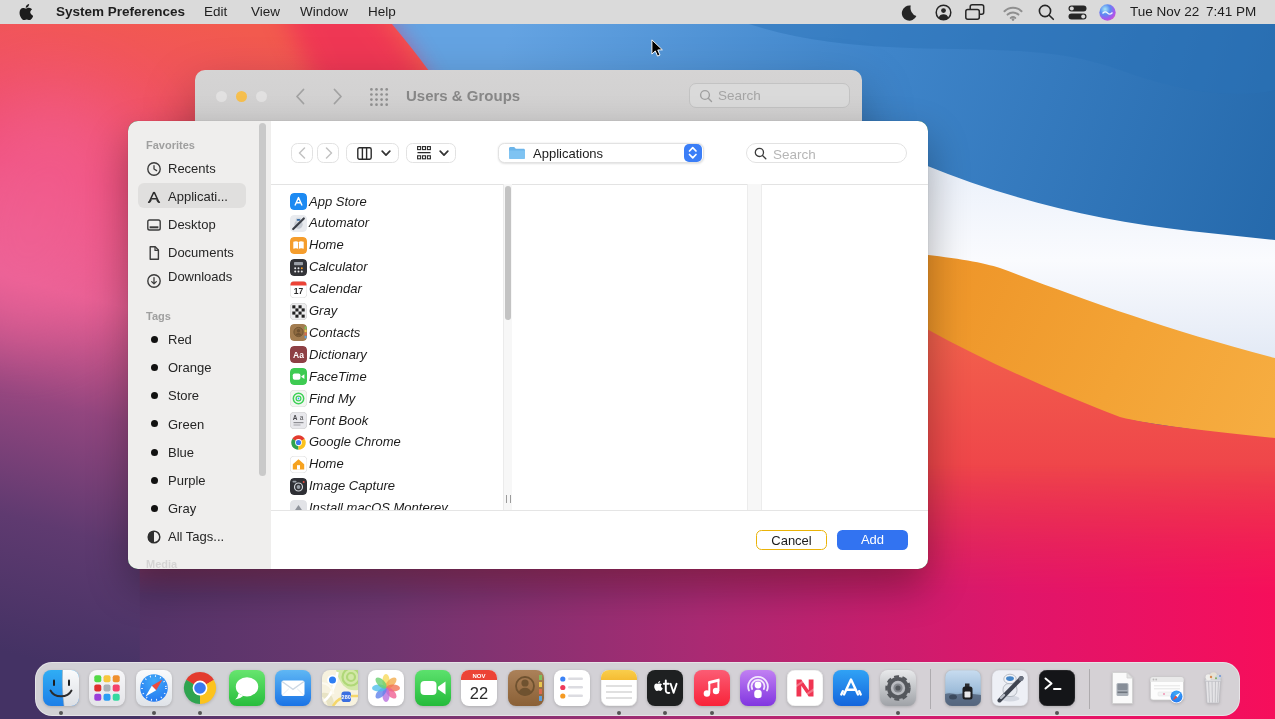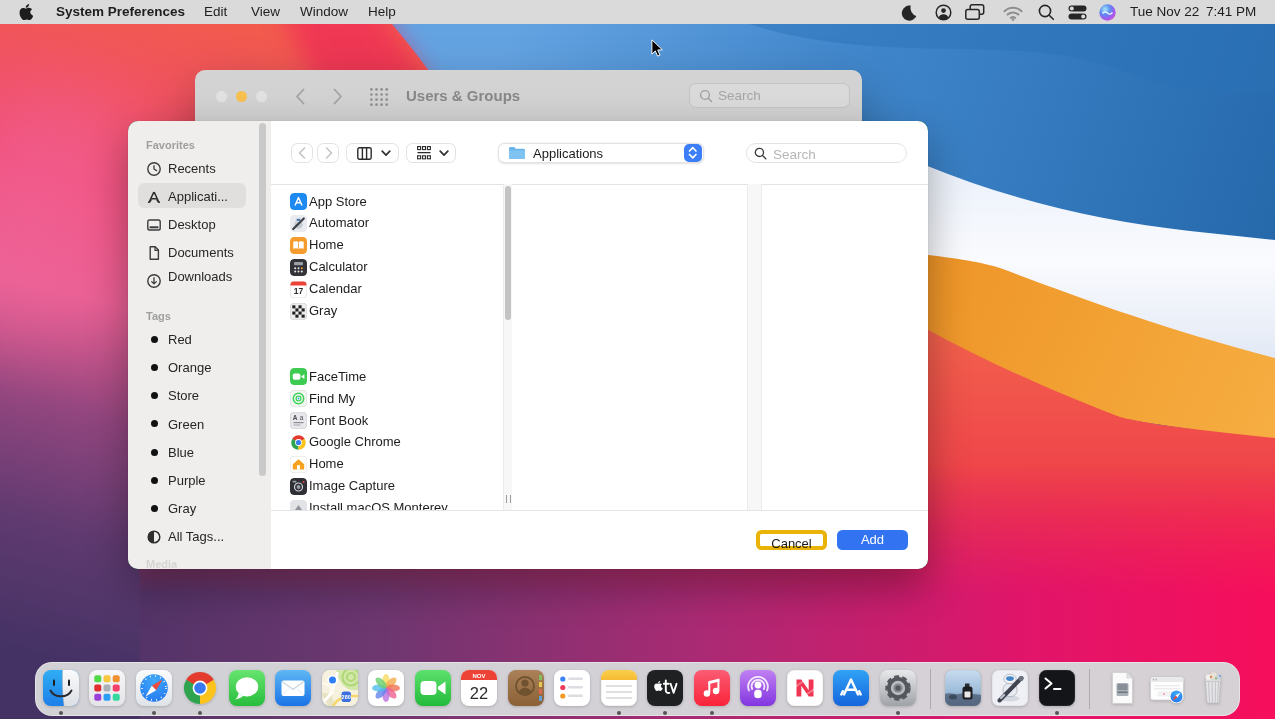--- a/index.html
+++ b/index.html
@@ -21,21 +21,21 @@
   .sblabel{position:absolute;left:18px;font-size:11px;font-weight:bold;color:#9f9f9f;}
   .sbitem{position:absolute;left:40px;font-size:13px;color:#262626;}
   .sbicon{position:absolute;left:18px;}
   .tagdot{position:absolute;left:22.5px;width:7px;height:7px;border-radius:50%;background:#111;}
   #sbthumb{position:absolute;left:131px;top:2px;width:7px;height:353px;border-radius:3.5px;background:#c9c9c9;}
   #content{position:absolute;left:143px;top:0;width:657px;height:448px;background:#fff;}
   
   .tbtn{position:absolute;top:21.5px;height:20.5px;background:#fff;border:1px solid #e2e2e2;border-radius:6.5px;box-sizing:border-box;}
   
   .row{position:absolute;left:0;width:230px;height:21.9px;}
-  .rowtxt{position:absolute;left:38px;top:3px;font-size:13px;color:#1c1c1c;white-space:nowrap;}
+  .rowtxt{position:absolute;left:38px;top:3px;font-size:13px;color:#1c1c1c;white-space:nowrap;font-style:italic;}
   .rowic{position:absolute;left:19px;top:2.5px;width:17px;height:17px;border-radius:4px;overflow:hidden;}
   
   .fbtn{position:absolute;top:408.5px;height:20.5px;border-radius:5.5px;font-size:13px;line-height:20.5px;text-align:center;box-sizing:border-box;}
   
   #dock{position:absolute;left:35px;top:661.5px;width:1203px;height:52.5px;
      background:rgba(212,212,215,.985);border:0.5px solid rgba(255,255,255,.4);
      border-radius:17px;z-index:30;}
   .dicon{position:absolute;top:7px;width:36px;height:36px;filter:drop-shadow(0 1.5px 1.5px rgba(0,0,0,.18));}
   .ddot{position:absolute;top:48px;width:4px;height:4px;border-radius:50%;background:#555;}
   .dsep{position:absolute;top:6px;width:1px;height:40px;background:rgba(0,0,0,.18);}
@@ -300,20 +300,42 @@
             <rect x="5.4" y="5.4" width="3.1" height="3.1"></rect>
                 <rect x="11.6" y="5.4" width="3.1" height="3.1"></rect>
             <rect x="2.3" y="8.5" width="3.1" height="3.1"></rect>
                 <rect x="8.5" y="8.5" width="3.1" height="3.1"></rect>
             <rect x="5.4" y="11.6" width="3.1" height="3.1"></rect>
                 <rect x="11.6" y="11.6" width="3.1" height="3.1"></rect>
               </g>
             </svg>
           <div class="rowtxt">Gray</div>
           </div>
+        <div class="row" style="top:137.9px">
+          <svg class="rowic" width="17" height="17" viewBox="0 0 17 17">
+              <rect width="17" height="17" rx="4" fill="#a37d50"></rect>
+            <circle cx="8.5" cy="8" r="4.6" fill="#8e6a40" stroke="#6f5230" stroke-width="0.9"></circle>
+            <circle cx="8.5" cy="6.7" r="1.7" fill="#6f5230"></circle>
+            <path d="M5.6,11.4 C6,9.8 7.1,9 8.5,9 C9.9,9 11,9.8 11.4,11.4 Z" fill="#6f5230"></path>
+            <rect x="14.6" y="2.5" width="2" height="2.6" fill="#7fbf5f"></rect>
+              <rect x="14.6" y="5.6" width="2" height="2.6" fill="#e8c84f"></rect>
+            <rect x="14.6" y="8.7" width="2" height="2.6" fill="#d96a4f"></rect>
+              <rect x="14.6" y="11.8" width="2" height="2.6" fill="#5f9fd9"></rect>
+            </svg>
+          <div class="rowtxt">Contacts</div>
+          </div>
+        <div class="row" style="top:159.8px">
+          <svg class="rowic" width="17" height="17" viewBox="0 0 17 17">
+              <rect width="17" height="17" rx="4" fill="#8e4044"></rect>
+            <g opacity="0.999">
+                <text x="8.5" y="11.8" font-size="8.5" font-weight="bold" fill="#fff" text-anchor="middle" font-family="Liberation Sans">Aa</text>
+              </g>
+            </svg>
+          <div class="rowtxt">Dictionary</div>
+          </div>
         <div class="row" style="top:203.6px">
           <svg class="rowic" width="17" height="17" viewBox="0 0 17 17">
               <rect width="17" height="17" rx="4" fill="#f2f6f1" stroke="#d8d8d8" stroke-width="0.8"></rect>
             <circle cx="8.5" cy="8.5" r="5.2" stroke="#3fd158" stroke-width="1.5" fill="none"></circle>
             <circle cx="8.5" cy="8.5" r="2.4" stroke="#3fd158" stroke-width="1.3" fill="#fff"></circle>
             <circle cx="8.5" cy="8.5" r="0.9" fill="#2da3f2"></circle>
             </svg>
           <div class="rowtxt">Find My</div>
           </div>
         <div class="row" style="top:181.7px">
@@ -372,21 +394,21 @@
             </svg>
           <div class="rowtxt">Install macOS Monterey</div>
           </div>
       </div>
       <div class="abs" style="left:232px;top:63px;width:9px;height:326px;background:#f7f7f7;border-left:1px solid #ebebeb;box-sizing:border-box"></div>
       <div class="abs" style="left:234px;top:65px;width:6px;height:134px;border-radius:3px;background:#c3c3c3"></div>
       <div class="abs" style="left:476px;top:63px;width:15px;height:326px;background:#f7f7f7;border-left:1px solid #ececec;border-right:1px solid #ececec;box-sizing:border-box"></div>
       <div class="abs" style="left:234.5px;top:374px;width:1.5px;height:8px;background:#9b9b9b"></div>
       <div class="abs" style="left:238.5px;top:374px;width:1.5px;height:8px;background:#9b9b9b"></div>
       <div class="abs" style="left:0;top:389px;width:657px;height:1px;background:#e5e5e5"></div>
-      <div class="fbtn" style="left:485px;width:71px;background:#fff;border:4px solid #eab308;color:#1b1b1b">Cancel</div>
+      <div class="fbtn" style="left:485px;width:71px;background:#fff;border:1px solid #eab308;color:#1b1b1b">Cancel</div>
       <div class="fbtn" style="left:566px;width:71px;background:#3273f1;color:#fff;font-weight:500">Add</div>
     </div>
   </div>
   <div id="menubar">
     <svg class="abs" style="left:19px;top:4px" width="14" height="16" viewBox="0 0 13 16">
       <path fill="#1d1d1d" d="M10.77,8.47c-.01-1.3.58-2.28,1.79-3-.67-.97-1.69-1.5-3.04-1.6-1.27-.1-2.66.74-3.17.74-.54,0-1.77-.71-2.74-.71C1.68,3.93.04,5.5.04,8.7c0,.95.17,1.93.52,2.94.47,1.33,2.15,4.58,3.91,4.53.92-.02,1.57-.65,2.77-.65,1.16,0,1.76.65,2.79.65,1.77-.03,3.3-2.98 3.74-4.32-2.38-1.12-2.99-3.26-3-3.38zM8.73,2.45C9.71,1.29,9.62.23,9.59-.02c-.86.05-1.86.59-2.43,1.25-.63.71-1,1.59-.92,2.58.94.07,1.79-.41 2.49-1.36z"></path>
       </svg>
     <div class="mtxt" style="left:56px;font-weight:bold">System Preferences</div>
     <div class="mtxt" style="left:204px">Edit</div>
     <div class="mtxt" style="left:251px">View</div>

